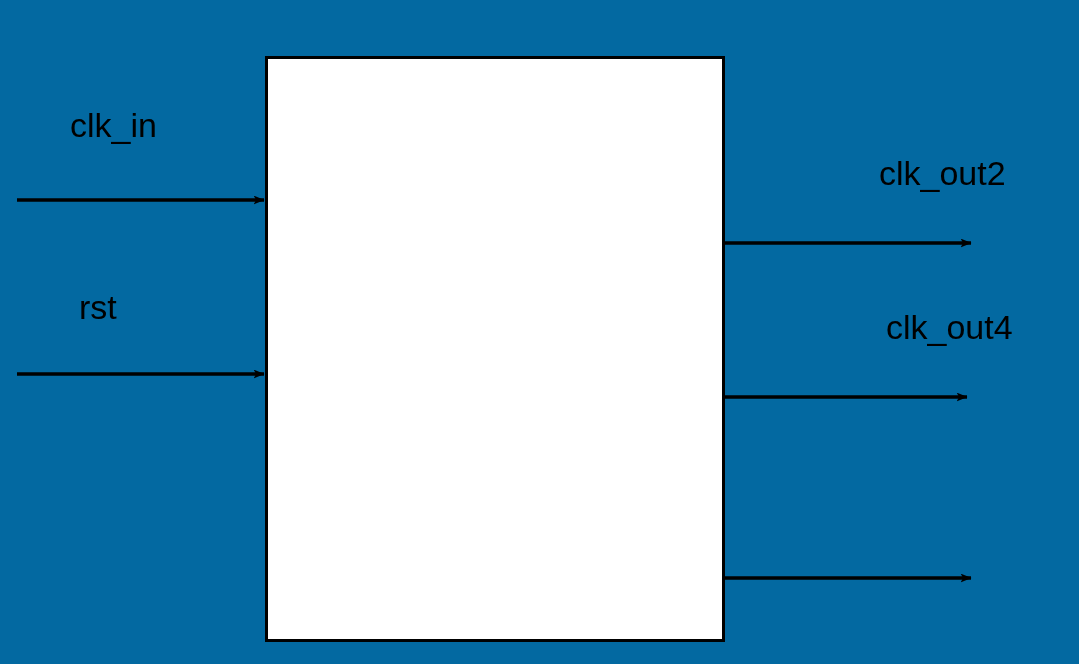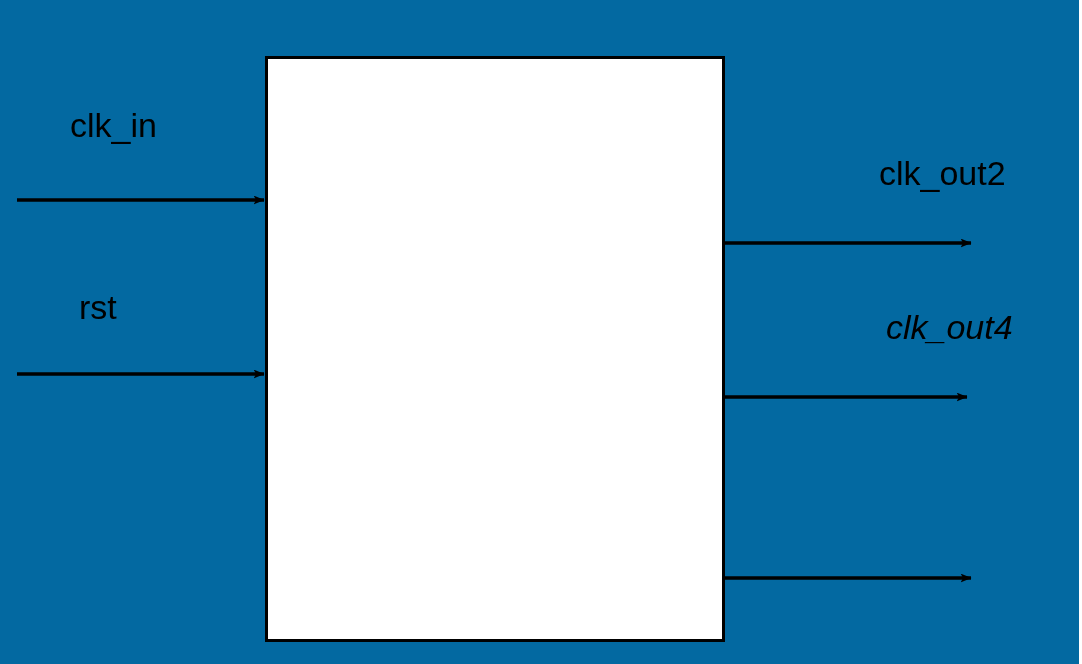--- a/index.html
+++ b/index.html
@@ -27,21 +27,21 @@
     font-family: "Liberation Sans", sans-serif;
     font-size: 34px;
     font-weight: 400;
     color: #000000;
     white-space: nowrap;
     line-height: 1;
   }
   .label-clk-in   { left: 70px;  top: 108px; }
   .label-rst      { left: 79px;  top: 290px; }
   .label-clk-out2 { left: 879px; top: 156px; }
-  .label-clk-out4 { left: 886px; top: 310px; font-style: italic; }
+  .label-clk-out4 { left: 886px; top: 310px; }
   .label-clk-out8 { left: 883px; top: 489px; }
 </style>
 </head>
 <body>
 
 <div id="canvas">
 
   <svg id="diagram-svg" viewBox="0 0 1082 664" xmlns="http://www.w3.org/2000/svg">
     <defs>
       <marker id="arrowhead" markerWidth="11" markerHeight="9" refX="10.5" refY="4.5" orient="auto" markerUnits="userSpaceOnUse">

